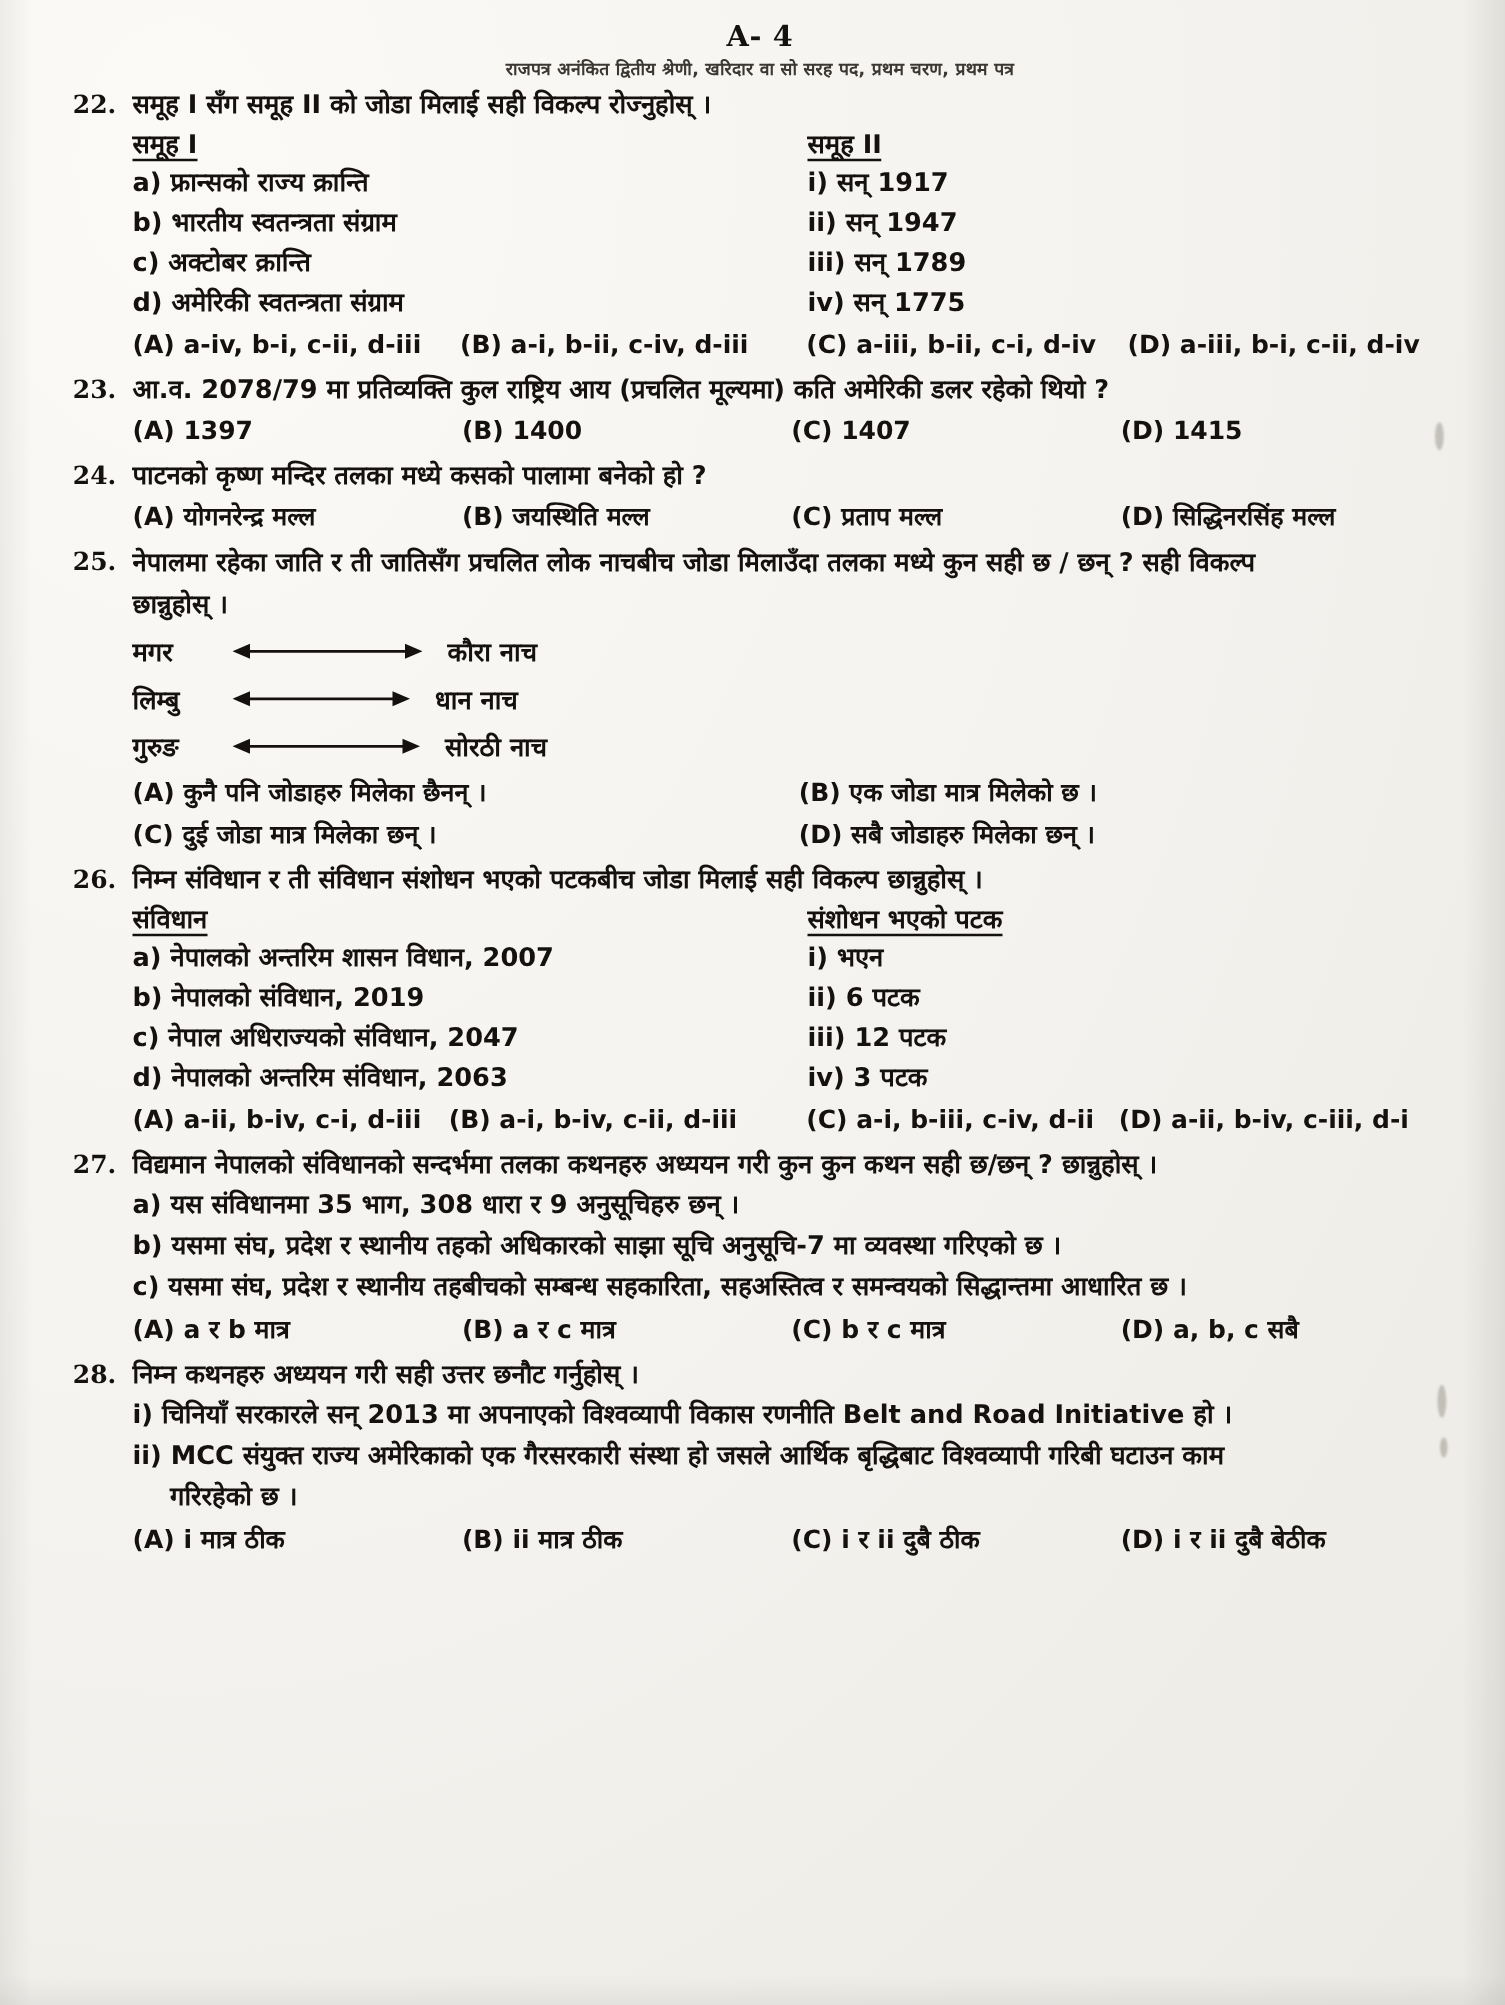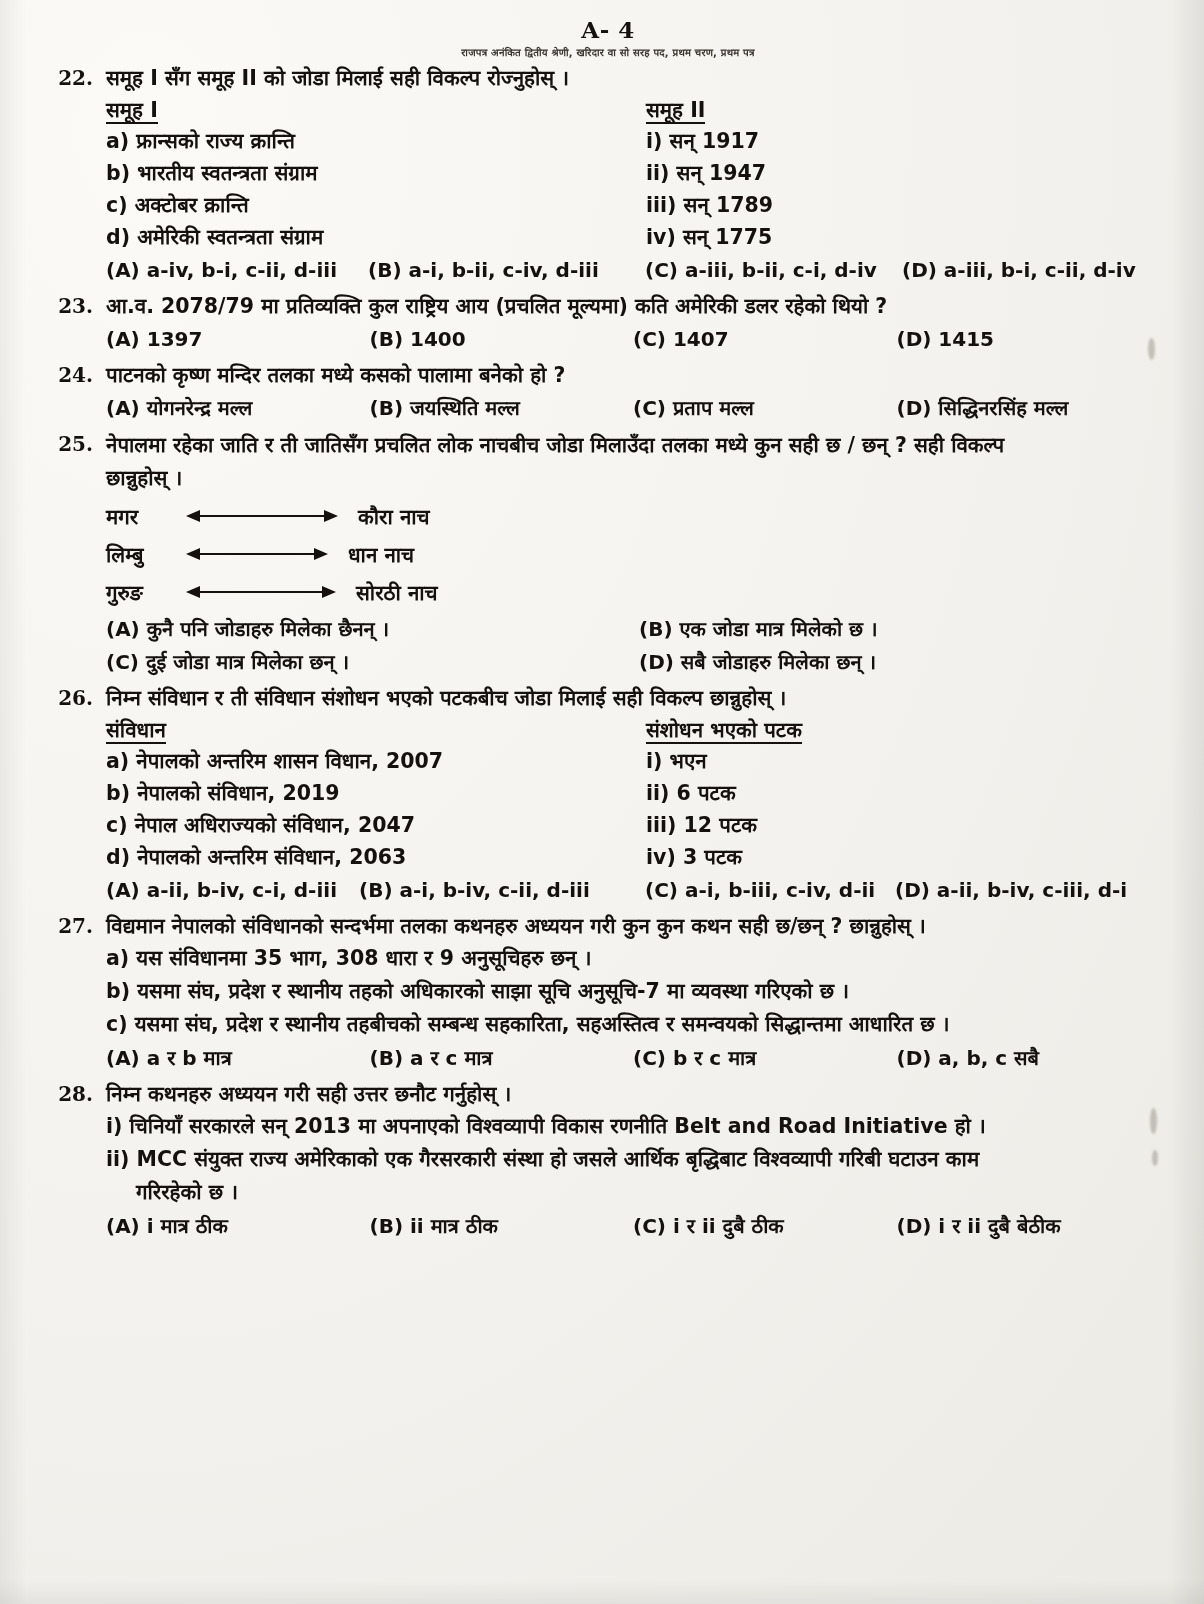--- a/index.html
+++ b/index.html
@@ -47,21 +47,21 @@
   .page-code {
     text-align: center;
     font-family: "DejaVu Serif", "Liberation Serif", serif;
     font-weight: bold;
     font-size: 23px;
     letter-spacing: 0.5px;
     margin: 6px 0 2px 0;
   }
   .exam-line {
     text-align: center;
-    font-size: 10px;
+    font-size: 14px;
     font-weight: bold;
     letter-spacing: 0.2px;
     color: #2c2723;
     opacity: 0.92;
   }
 
   
   .q {
     display: flex;
     align-items: flex-start;

